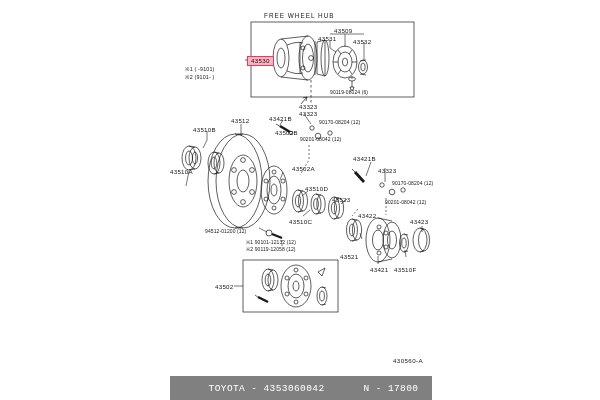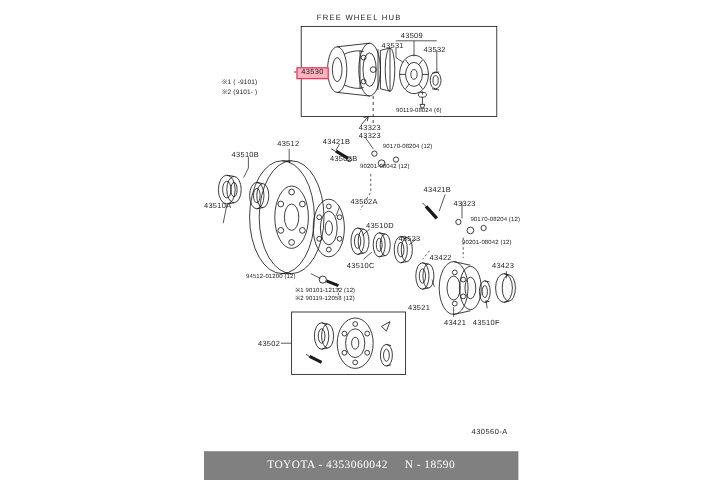--- a/index.html
+++ b/index.html
@@ -40,24 +40,25 @@
   #footer{
     position:absolute;
     left:170px;top:376px;
     width:262px;height:24px;
     background:#808080;
     display:flex;align-items:center;justify-content:center;
     gap:14px;
   }
   #footer span{
     color:#ffffff;
-    font-family:Liberation Serif, serif;
+    font-family:Liberation Mono, monospace;
     font-size:9.5px;
     letter-spacing:0.4px;
     white-space:nowrap;
+    margin-left:25px;
   }
 </style>
 </head>
 <body>
 
 <div id="stage">
 
   <svg id="art" viewBox="0 0 600 400">
     <g fill="none" stroke="#1a1a1a" stroke-width="0.7">
 
@@ -324,16 +325,16 @@
 
   <div class="lbl tiny" style="left:246px;top:239px;">※1 90101-12132 (12)</div>
   <div class="lbl tiny" style="left:246px;top:246px;">※2 90119-12058 (12)</div>
 
   <div class="lbl" style="left:215px;top:283px;">43502</div>
 
   <div class="lbl code" style="left:393px;top:357px;">430560-A</div>
 
   <div id="footer">
     <span>TOYOTA - 4353060042</span>
-    <span>N - 18590</span>
+    <span>N - 17800</span>
   </div>
 
 </div>
 
 </body></html>

